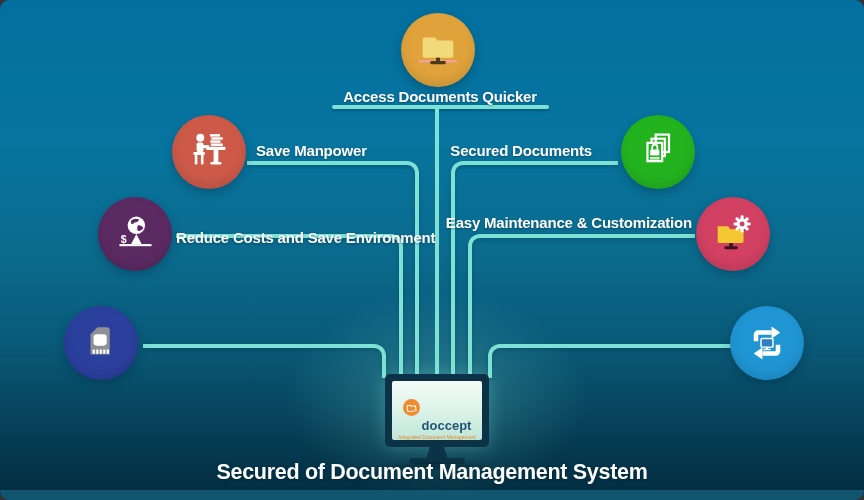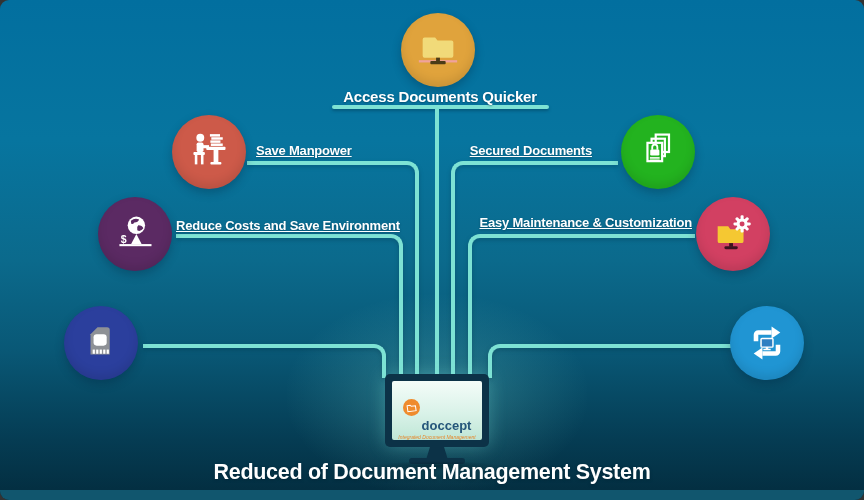--- a/index.html
+++ b/index.html
@@ -18,22 +18,22 @@
   .conn.l-left{border-top:4px solid #7de2d4;border-right:4px solid #7de2d4;border-top-right-radius:12px;
     filter:drop-shadow(0 2px 2px rgba(0,40,60,.3));}
   .conn.l-right{border-top:4px solid #7de2d4;border-left:4px solid #7de2d4;border-top-left-radius:12px;
     filter:drop-shadow(0 2px 2px rgba(0,40,60,.3));}
   
   .circle{position:absolute;width:74px;height:74px;border-radius:50%;
     display:flex;align-items:center;justify-content:center;
     box-shadow:0 4px 10px rgba(0,30,50,.28), inset 0 -5px 10px rgba(0,0,0,.10);}
   .circle svg{display:block;}
   
-  .blabel{position:absolute;color:#fff;font-weight:bold;font-size:13px;line-height:16px;
-    letter-spacing:-.2px;white-space:nowrap;text-shadow:0 1px 2px rgba(0,40,60,.45);text-decoration:underline;}
+  .blabel{position:absolute;color:#fff;font-weight:bold;font-size:15px;line-height:16px;
+    letter-spacing:-.2px;white-space:nowrap;text-shadow:0 1px 2px rgba(0,40,60,.45);}
   .tlabel{position:absolute;left:290px;top:88px;width:300px;text-align:center;color:#fff;
     font-weight:bold;font-size:15px;letter-spacing:-.2px;text-shadow:0 1px 2px rgba(0,40,60,.45);}
   
   .monitor-frame{position:absolute;left:385px;top:374px;width:104px;height:73px;background:#0c3247;
     border-radius:5px;box-shadow:0 0 18px rgba(126,226,214,.30);}
   .monitor-screen{position:absolute;left:7px;top:7px;right:7px;bottom:7px;border-radius:2px;
     background:linear-gradient(180deg,#f4fcf8 0%,#d9f2e8 55%,#bfe6d6 100%);
     display:flex;flex-direction:column;align-items:center;justify-content:center;}
   .logo-row{display:flex;align-items:center;gap:2px;}
   .logo-circle{width:17px;height:17px;border-radius:50%;background:#ef8b2d;display:flex;align-items:center;justify-content:center;}
@@ -111,21 +111,21 @@
   <div class="circle" style="left: 98px; top: 197px; background-color: rgb(91, 42, 99);">
     <svg width="44" height="44" viewBox="0 0 48 48">
       <circle cx="25.5" cy="14.5" r="9.5" fill="#fff"></circle>
       <path d="M19.5 9.5 q4.5 -3.5 9 -1.2 q-1 3.2 -5.2 3.2 q-1 2.2 -3.4 1.2 z" fill="#5b2a63"></path>
       <path d="M27.5 14.5 q4.5 0 5.6 3.2 q-3.2 4.4 -6.6 2.2 q-1.2 -3.2 1 -5.4 z" fill="#5b2a63"></path>
       <path d="M25.5 24 L19.8 35 h11.4 z" fill="#fff"></path>
       <rect x="7" y="35" width="35" height="2.3" fill="#fff"></rect>
       <text x="8.5" y="33.8" font-size="11.5" font-weight="bold" fill="#fff" font-family="Liberation Sans,sans-serif">$</text>
     </svg>
   </div>
-  <div class="blabel" style="left:176px;top:218px;text-align:center;">Reduce Costs and Save Environment</div>
+  <div class="blabel" style="left:176px;top:230px;text-align:center;">Reduce Costs and Save Environment</div>
 
   <div class="circle" style="left: 696px; top: 197px; background-color: rgb(210, 64, 98);">
     <svg width="46" height="46" viewBox="0 0 48 48">
       <path d="M8 16 h11 l2.2 3 H33 a2 2 0 0 1 2 2 v10.5 a2 2 0 0 1 -2 2 H10 a2 2 0 0 1 -2 -2 z" fill="#f5c832"></path>
       <rect x="20" y="33.5" width="4" height="3.8" fill="#3c1220"></rect>
       <rect x="15" y="36.8" width="14" height="3" rx="1.5" fill="#3c1220"></rect>
       <g fill="#fff">
         <rect x="31.9" y="4.5" width="3.2" height="18" rx="1.2"></rect>
         <rect x="31.9" y="4.5" width="3.2" height="18" rx="1.2" transform="rotate(45 33.5 13.5)"></rect>
         <rect x="31.9" y="4.5" width="3.2" height="18" rx="1.2" transform="rotate(90 33.5 13.5)"></rect>
@@ -171,16 +171,16 @@
         </div>
         <span class="logo-name">doccept</span>
       </div>
       <div class="logo-tagline">Integrated Document Management</div>
     </div>
   </div>
   <div class="stand-neck"></div>
   <div class="stand-base"></div>
   <div class="stand-shadow"></div>
 
-  <div class="title">Reduced of Document Management System</div>
+  <div class="title">Secured of Document Management System</div>
   <div class="bottom-bar"></div>
 
 </div>
 
 </body></html>

